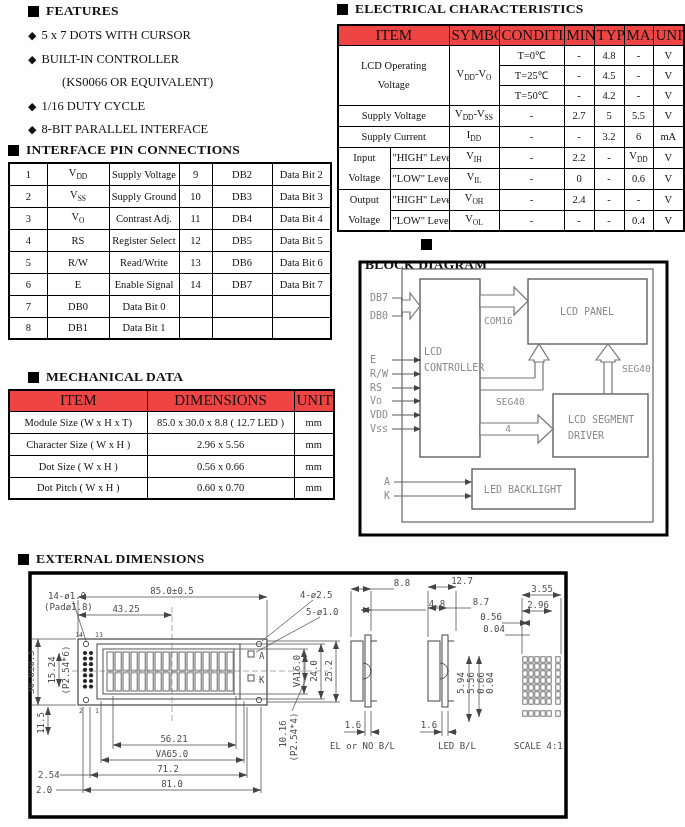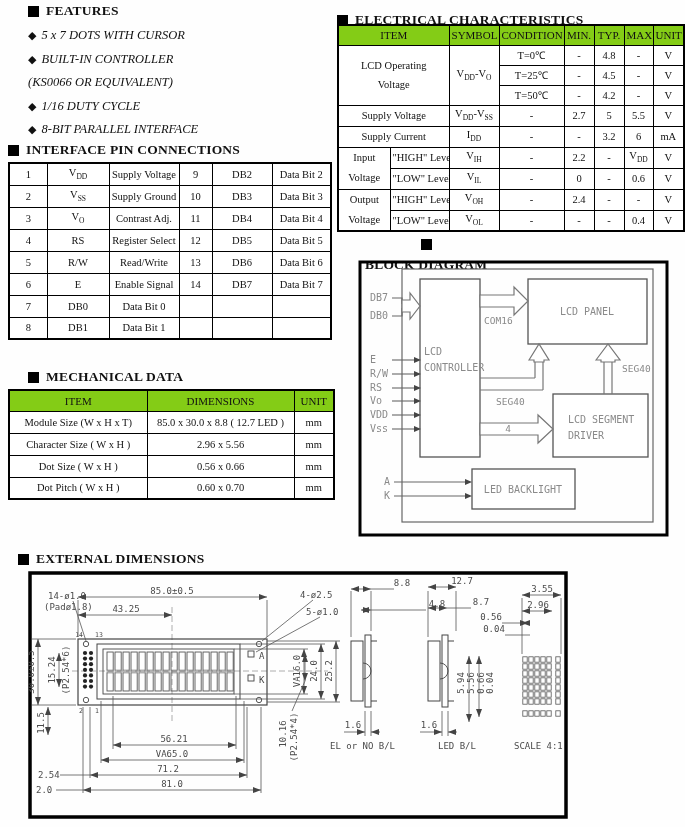--- a/index.html
+++ b/index.html
@@ -2,30 +2,30 @@
 <html><head>
 <meta charset="utf-8">
 <style>
   html,body{margin:0;padding:0;}
   body{width:685px;height:827px;position:relative;background:#fefefe;
        font-family:"Liberation Serif","DejaVu Serif",serif;color:#111;overflow:hidden;}
   .sec{position:absolute;}
   .hd{display:flex;align-items:center;gap:7px;font-weight:bold;font-size:13.5px;letter-spacing:.2px;white-space:nowrap;text-align:center;}
   .sq{width:11px;height:11px;background:#000;flex:0 0 auto;}
   
-  .feat li{list-style:none;font-size:12.5px;margin:0 0 8.5px 0;white-space:nowrap;font-style:italic;}
+  .feat li{list-style:none;font-size:12.5px;margin:0 0 8.5px 0;white-space:nowrap;}
   .feat{margin:9px 0 0 0;padding:0;}
   .dia{font-size:11px;margin-right:5px;}
-  .feat li.ind{}
+  .feat li.ind{margin-left:34px;}
   
   table.dt{border-collapse:collapse;table-layout:fixed;position:absolute;background:#fff;
            border:2.5px solid #000;font-family:"Liberation Serif",serif;}
   table.dt th,table.dt td{border:1px solid #000;font-size:10.5px;font-weight:normal;
            text-align:center;padding:0 2px;white-space:nowrap;overflow:hidden;}
-  table.dt th{background:#84cc16;font-size:11px;}
+  table.dt th{background:#ef4444;font-size:15px;}
   td.lft{text-align:left;padding-left:4px;}
   sub{font-size:7.5px;}
   .vgrp div{height:20px;line-height:20px;}
   .two div{line-height:19px;}
   
   text{font-family:"DejaVu Sans Mono",monospace;fill:#8a8a8a;}
   .dimtxt{fill:#4a4a4a;font-size:9px;}
   .tiny{fill:#4a4a4a;font-size:6.5px;}
 </style>
 </head>
@@ -38,21 +38,21 @@
   </div>
   <ul class="feat">
     <li><span class="dia">◆</span><span>5 x 7 DOTS WITH CURSOR</span></li>
     <li><span class="dia">◆</span><span>BUILT-IN CONTROLLER</span></li>
     <li class="ind"><span>(KS0066 OR EQUIVALENT)</span></li>
     <li><span class="dia">◆</span><span>1/16 DUTY CYCLE</span></li>
     <li><span class="dia">◆</span><span>8-BIT PARALLEL INTERFACE</span></li>
   </ul>
 </div>
 
-<div class="sec hd" style="left:337px;top:12px;">
+<div class="sec hd" style="left:337px;top:1px;">
   <span class="sq"></span>
   <span>ELECTRICAL CHARACTERISTICS</span>
 </div>
 <table class="dt" style="left:337px;top:24px;width:346px;">
   <colgroup>
       <col style="width:52px">
       <col style="width:59px">
       <col style="width:50px">
       <col style="width:65px">
   <col style="width:30px">

